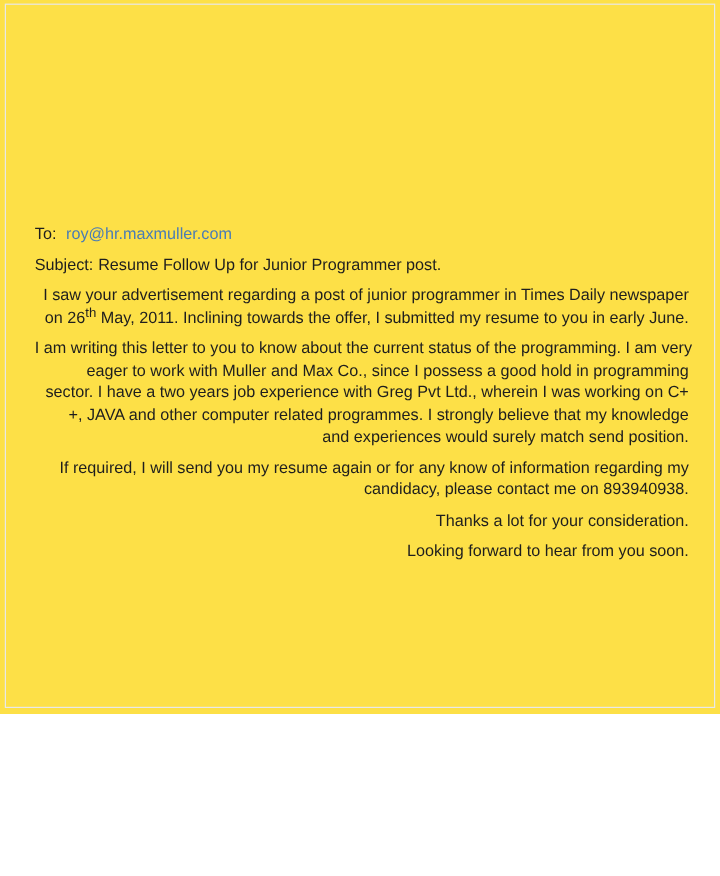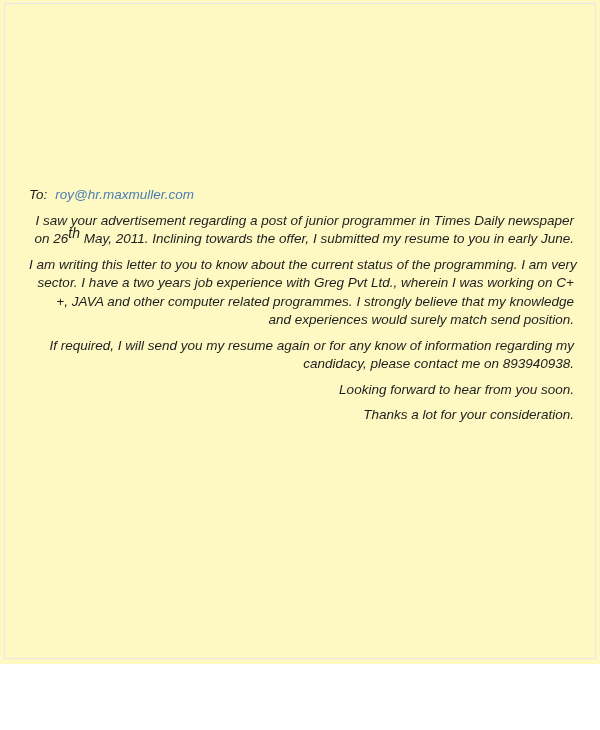--- a/index.html
+++ b/index.html
@@ -9,23 +9,22 @@
   }
   body {
     width: 600px;
     height: 730px;
     overflow: hidden;
     font-family: "Liberation Sans", sans-serif;
   }
   .page {
     position: relative;
     width: 600px;
-    height: 664px;
-    background: #fef9c3;
-    font-style: italic;
+    height: 595px;
+    background: #fde047;
   }
   .frame {
     position: absolute;
     left: 4px;
     top: 3px;
     right: 4px;
     bottom: 5px;
     border: 1px solid var(--frame-color, #e8e8e8);
     pointer-events: none;
   }
@@ -48,54 +47,56 @@
   .addr {
     color: var(--link-color, #4a7cb5);
     text-decoration: none;
     margin-left: 8px;
     cursor: pointer;
   }
   .subj {
     margin-left: 4px;
   }
   sup {
-    font-size: 14px;
+    font-size: 11px;
     line-height: 0;
     vertical-align: baseline;
     position: relative;
     top: -5px;
   }
 </style>
 </head>
 <body>
 
 <div class="page">
   <div class="frame"></div>
 
   <div class="letter">
     <div class="para"><span>To:</span><a class="addr">roy@hr.maxmuller.com</a></div>
 
+    <div class="para"><span>Subject:</span><span class="subj">Resume Follow Up for Junior Programmer post.</span></div>
 
 
     <div id="paragraphs">
         <div class="para">
           <div class="line">I saw your advertisement regarding a post of junior programmer in Times Daily newspaper</div>
           <div class="line">on 26<sup>th</sup> May, 2011. Inclining towards the offer, I submitted my resume to you in early June.</div>
         </div>
         <div class="para">
           <div class="line">I am writing this letter to you to know about the current status of the programming. I am very</div>
+          <div class="line">eager to work with Muller and Max Co., since I possess a good hold in programming</div>
           <div class="line">sector. I have a two years job experience with Greg Pvt Ltd., wherein I was working on C+</div>
           <div class="line">+, JAVA and other computer related programmes. I strongly believe that my knowledge</div>
           <div class="line">and experiences would surely match send position.</div>
         </div>
         <div class="para">
           <div class="line">If required, I will send you my resume again or for any know of information regarding my</div>
           <div class="line">candidacy, please contact me on 893940938.</div>
         </div>
         <div class="para">
-          <div class="line">Looking forward to hear from you soon.</div>
+          <div class="line">Thanks a lot for your consideration.</div>
         </div>
         <div class="para">
-          <div class="line">Thanks a lot for your consideration.</div>
+          <div class="line">Looking forward to hear from you soon.</div>
         </div>
       </div>
   </div>
 </div>
 
 </body></html>

